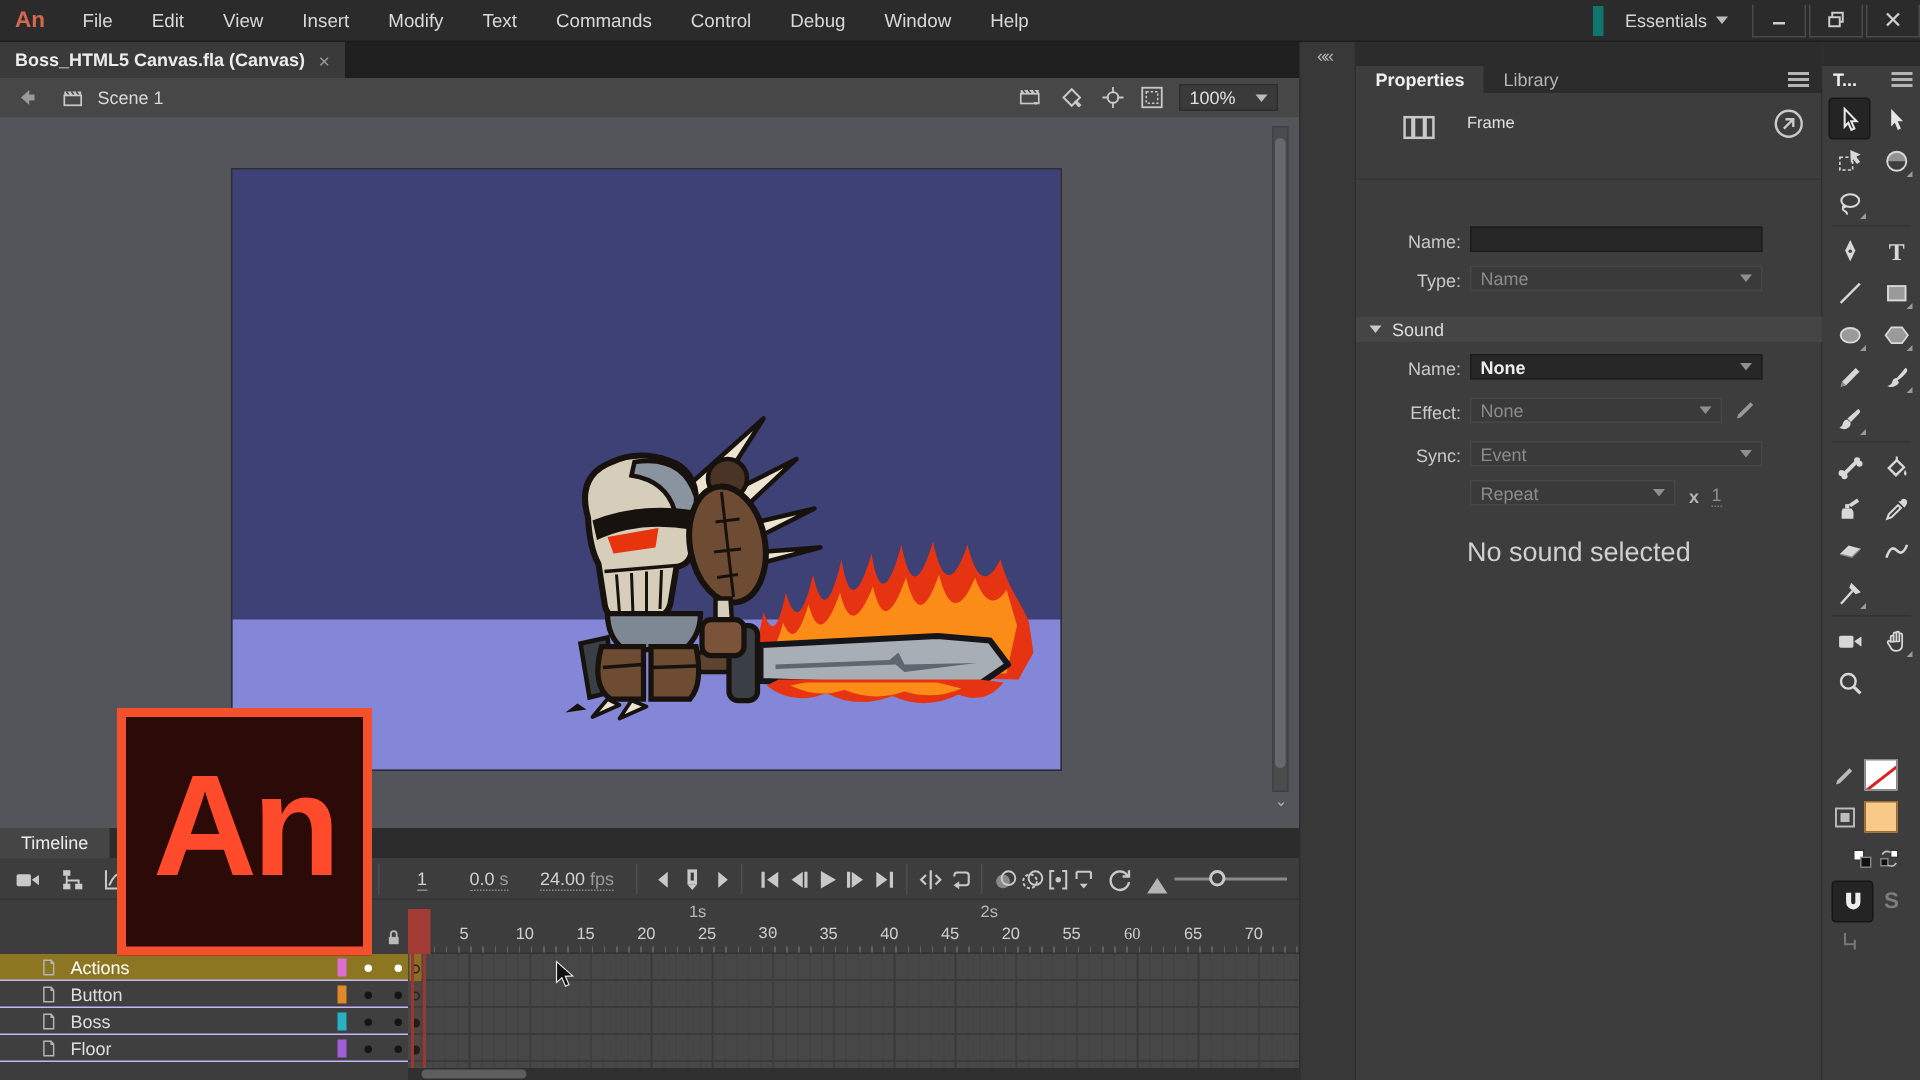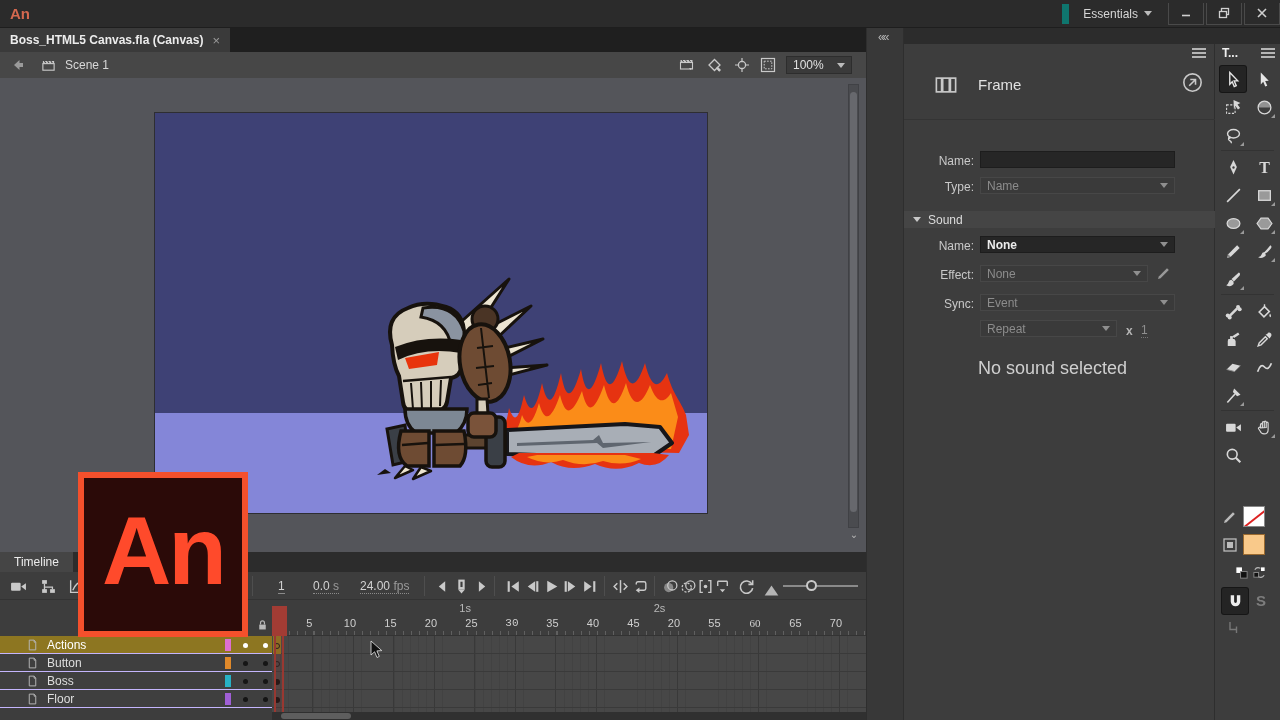--- a/index.html
+++ b/index.html
@@ -93,21 +93,21 @@
   
   #props { left:904px; top:28px; width:311px; height:692px; background:#3d3d3d; border-right:1px solid #2e2e2e; }
   #props-toprow { left:0; top:0; width:311px; height:16px; background:#2c2c2c; }
   #props-tabrow { left:0; top:16px; width:311px; height:18px; background:#2c2c2c; display:flex; }
   .panel-tab { padding:0 13px; height:18px; line-height:18px; color:#b5b5b5; }
   .panel-tab.active { background:#3d3d3d; color:#efefef; font-weight:bold; }
   .hamburger { position:absolute; width:14px; height:10px; border-top:2px solid #b5b5b5; border-bottom:2px solid #b5b5b5; }
   .hamburger:before { content:""; display:block; margin-top:2px; border-top:2px solid #b5b5b5; }
 
   #frame-row { left:0; top:40px; width:311px; height:52px; border-bottom:1px solid #343434; }
-  #frame-title { position:absolute; left:74px; top:8px; color:#e0e0e0; font-size:15px; }
+  #frame-title { position:absolute; left:74px; top:8px; color:#e0e0e0; font-size:11px; }
   .section-head { position:absolute; left:0; width:311px; height:17px; background:#454545; display:flex; align-items:center; gap:7px; padding-left:9px; color:#dcdcdc; }
   .tri-down { width:0; height:0; border-left:4px solid transparent; border-right:4px solid transparent; border-top:5px solid #c8c8c8; }
   .prop-label { position:absolute; width:60px; text-align:right; color:#c9c9c9; }
   .prop-input { position:absolute; background:#262626; border:1px solid #1d1d1d; height:17px; }
   .prop-select { position:absolute; height:17px; display:flex; align-items:center; justify-content:space-between; padding:0 6px; }
   .prop-select.enabled { background:#262626; border:1px solid #1d1d1d; color:#ececec; font-weight:bold; }
   .prop-select.disabled { background:#3a3a3a; border:1px solid #474747; color:#8c8c8c; }
   .prop-select .chev-down { border-top-color:#8f8f8f; }
   .loop-x { position:absolute; color:#b5b5b5; font-weight:bold; }
   .loop-count { position:absolute; color:#8f8f8f; border-bottom:1px dotted #777; }
@@ -127,20 +127,33 @@
   .s-glyph { position:absolute; color:#7d7d7d; font-size:15px; font-weight:bold; }
 
   
   #cursor { left:370px; top:640px; z-index:60; }
 </style>
 </head>
 <body>
 
 <div id="menubar" class="abs">
   <span id="app-logo">An</span>
+  <div id="menu-items" style="display:flex">
+      <span class="menu-item">File</span>
+      <span class="menu-item">Edit</span>
+      <span class="menu-item">View</span>
+      <span class="menu-item">Insert</span>
+      <span class="menu-item">Modify</span>
+      <span class="menu-item">Text</span>
+      <span class="menu-item">Commands</span>
+      <span class="menu-item">Control</span>
+      <span class="menu-item">Debug</span>
+      <span class="menu-item">Window</span>
+      <span class="menu-item">Help</span>
+    </div>
   <div id="menubar-right">
     <div id="workspace-switcher">
       <span>Essentials</span>
       <span class="chev-down"></span>
     </div>
     <div class="win-btn">
       <svg width="12" height="12" viewBox="0 0 12 12">
           <path d="M2 8.5 H10" stroke="#cfcfcf" stroke-width="1.6"></path>
         </svg>
     </div>
@@ -444,20 +457,24 @@
 
   <div id="tl-hscroll" class="abs"></div>
   <div id="tl-hscroll-thumb" class="abs"></div>
 </div>
 
 <div id="dock-strip" class="abs"></div>
 <div id="strip-collapse" class="abs">««</div>
 
 <div id="props" class="abs">
   <div id="props-toprow" class="abs"></div>
+  <div id="props-tabrow" class="abs">
+      <span class="panel-tab active">Properties</span>
+      <span class="panel-tab">Library</span>
+    </div>
   <div class="hamburger abs" style="left:288px;top:20px"></div>
 
   <div id="frame-row" class="abs">
     <svg class="abs" style="left:30px;top:6px" width="24" height="22" viewBox="0 0 16 16">
         <rect x="1" y="3" width="14" height="10" fill="none" stroke="#c9c9c9" stroke-width="1.2"></rect>
         <rect x="4.2" y="3" width="2" height="10" fill="#c9c9c9"></rect>
         <rect x="9.8" y="3" width="2" height="10" fill="#c9c9c9"></rect>
       </svg>
     <span id="frame-title">Frame</span>
     <svg class="abs" style="left:278px;top:4px" width="21" height="21" viewBox="0 0 16 16">

